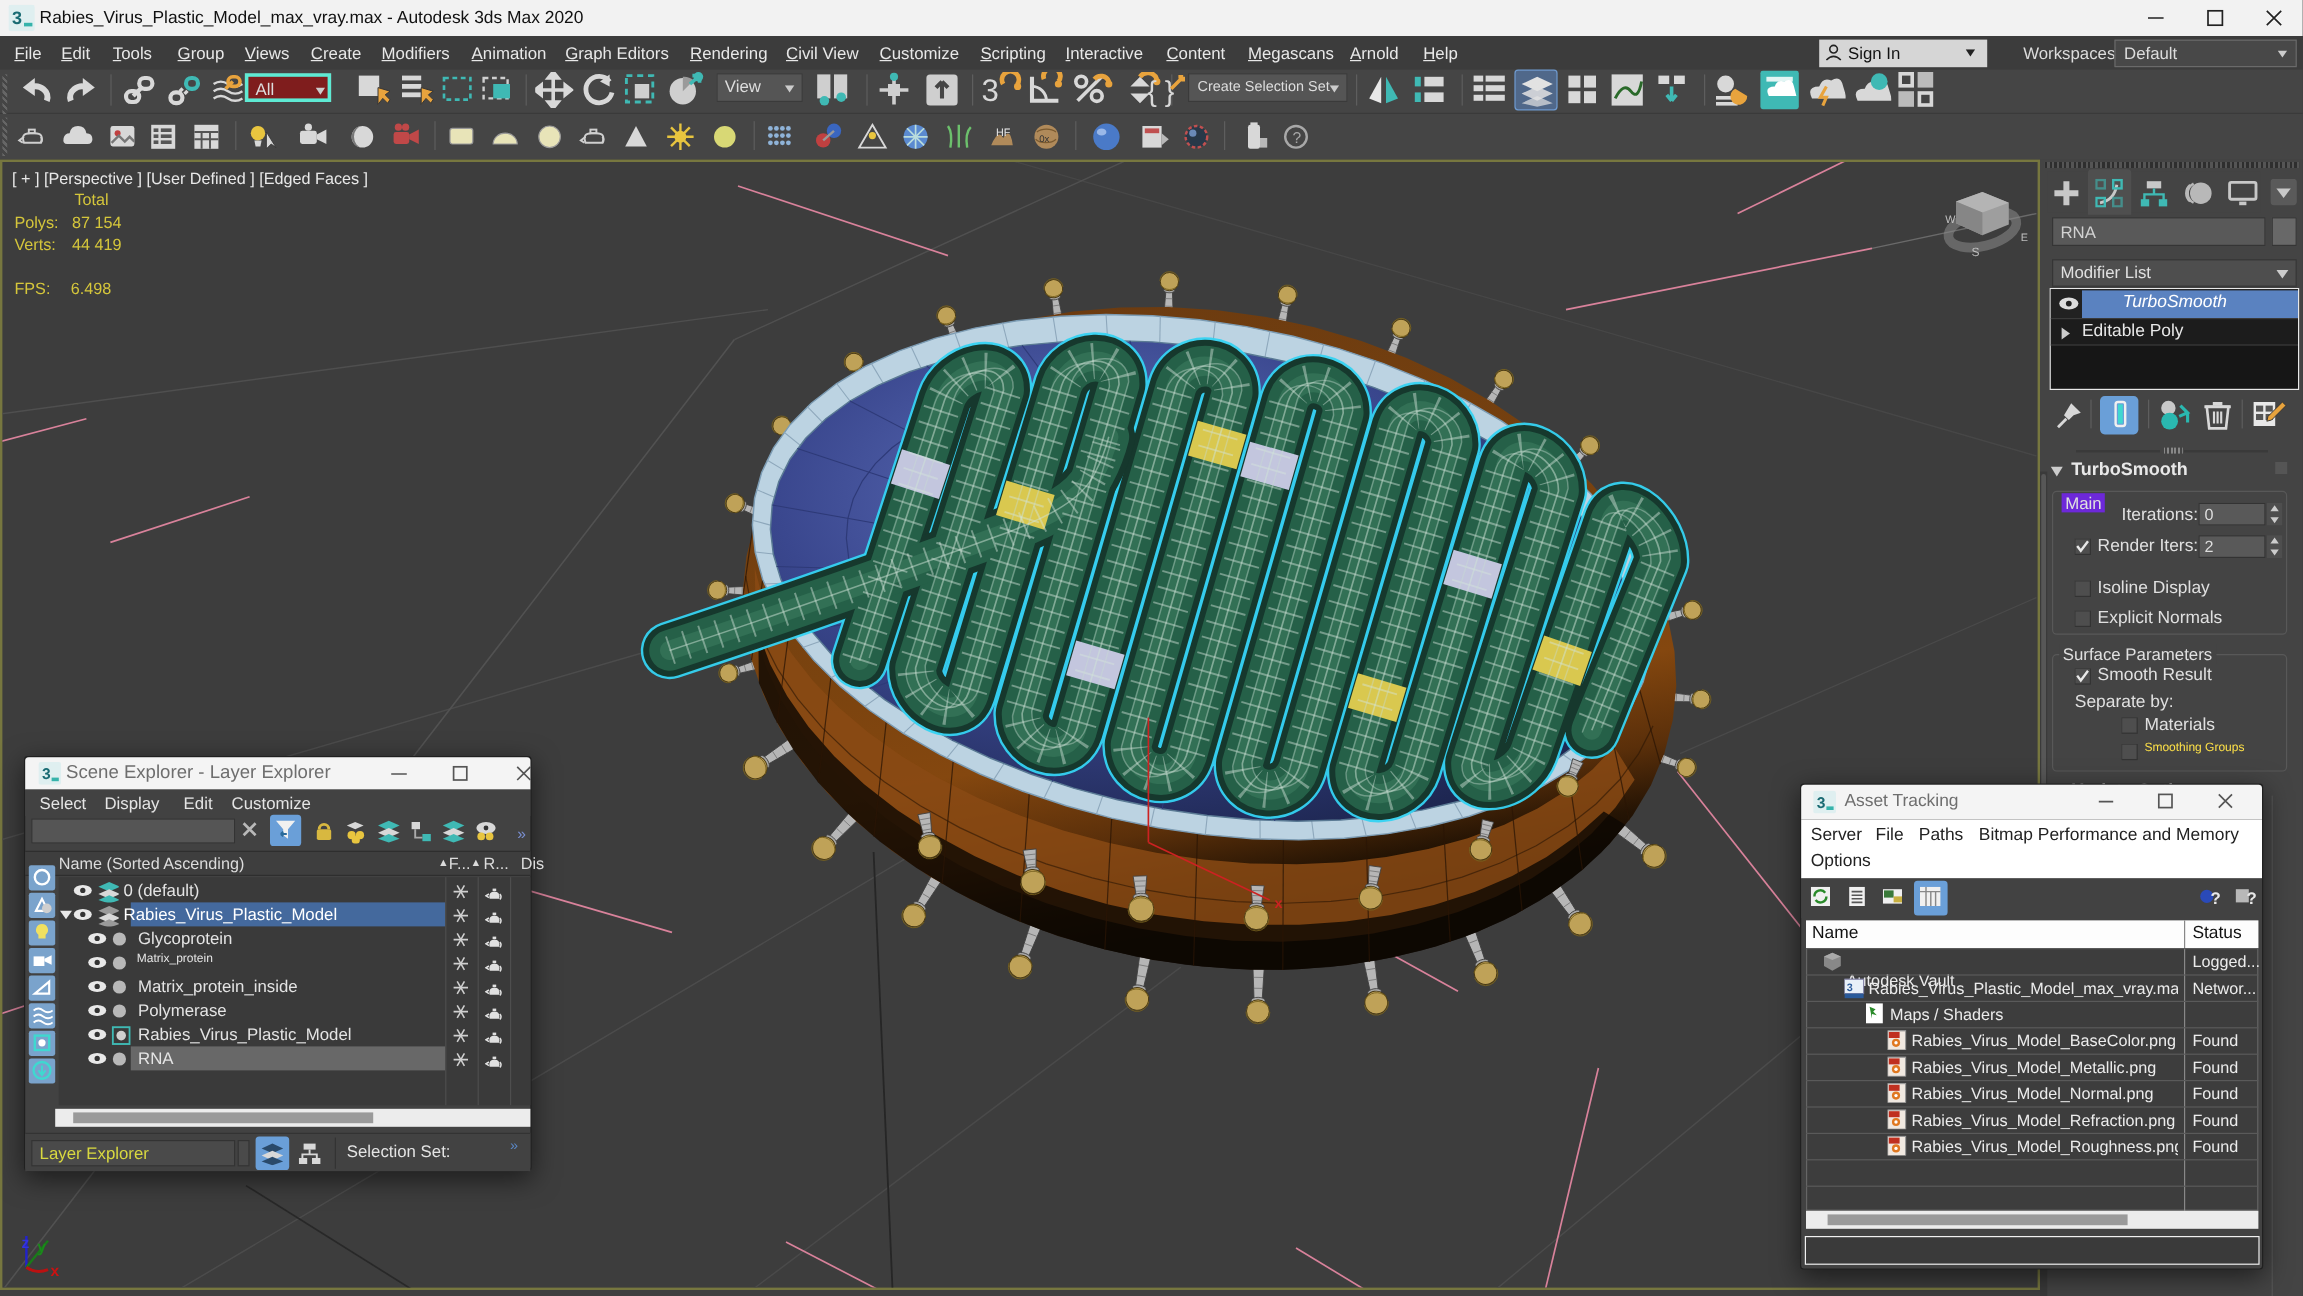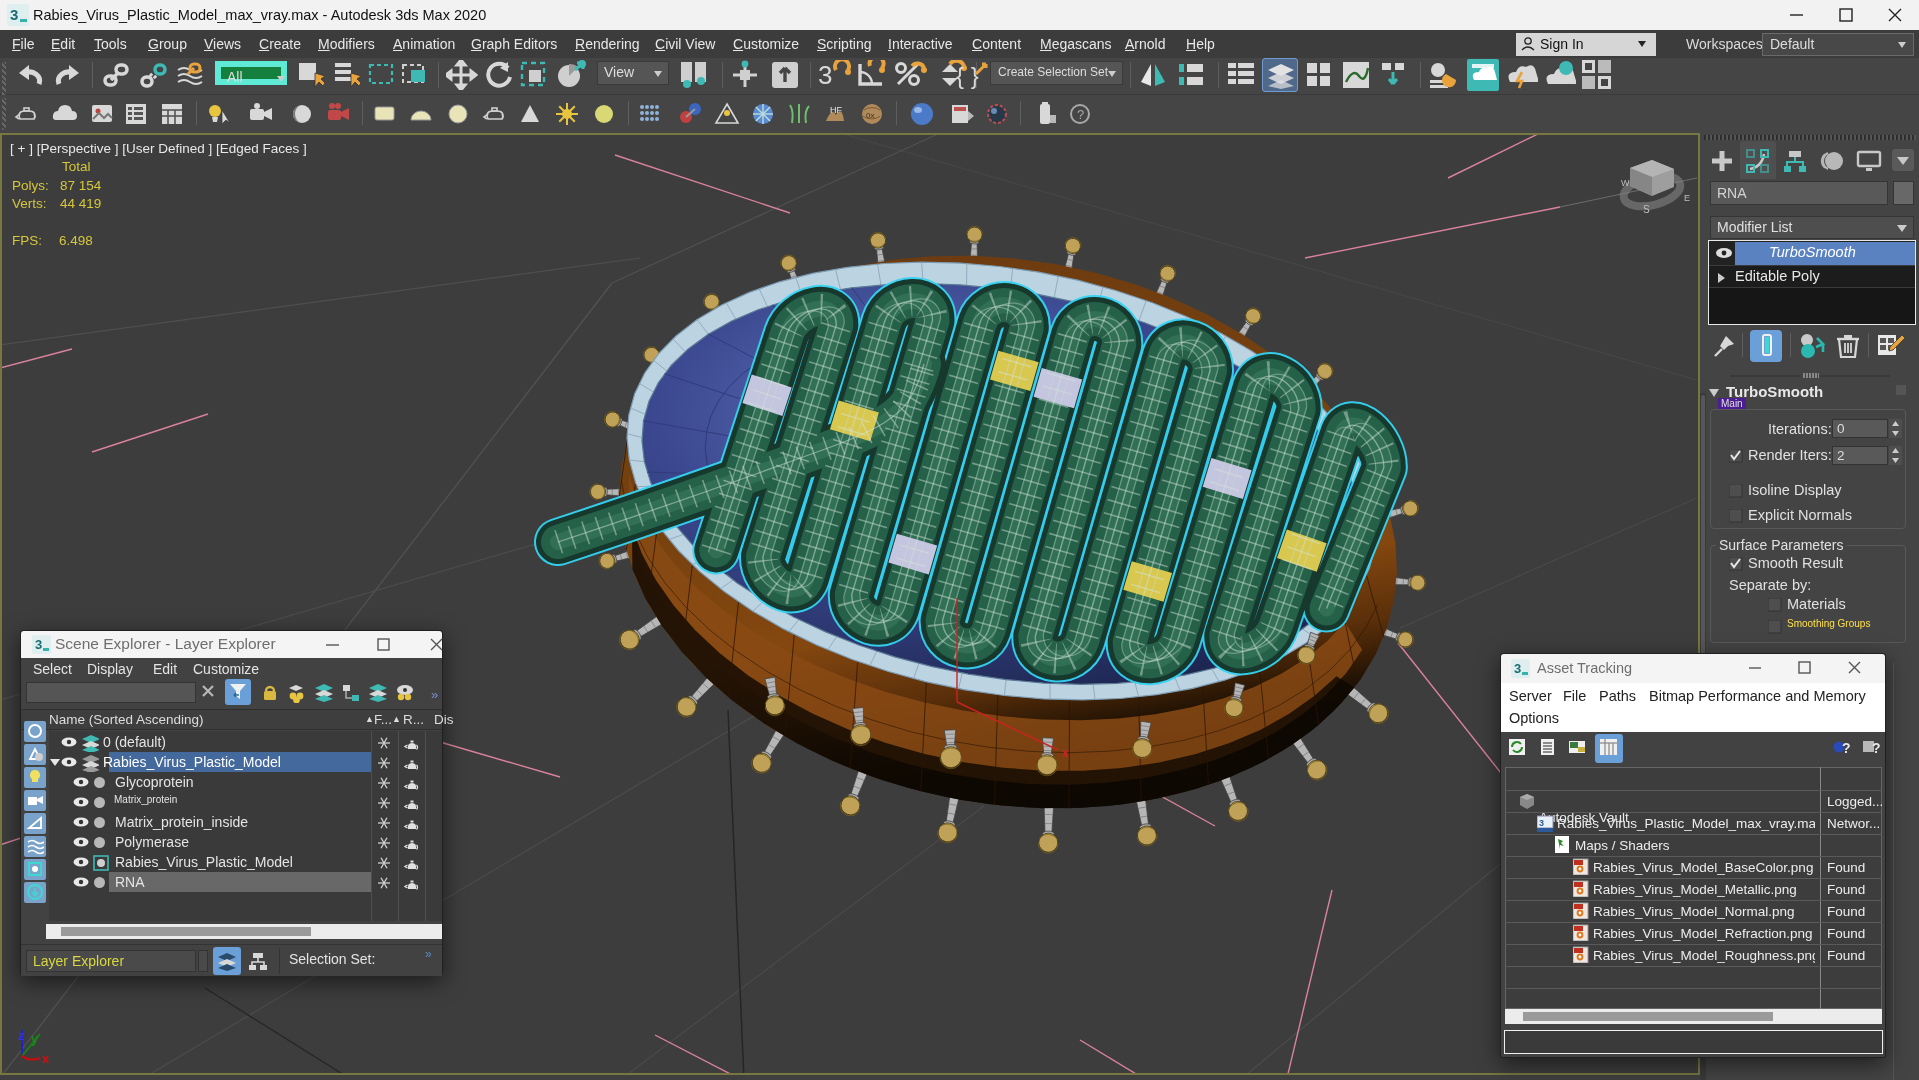--- a/index.html
+++ b/index.html
@@ -82,21 +82,21 @@
         <path d="M10,12 L12,14 M16,16 L14,14" stroke="#d8d8d8"></path>
       </g>
     </svg>
     <svg class="abs" style="left:176px;top:4px" width="30" height="28">
       <g fill="none">
         <path d="M2,8 Q8,4 14,8 T26,8 M2,14 Q8,10 14,14 T26,14 M2,20 Q8,16 14,20 T26,20" stroke="#d8d8d8" stroke-width="2"></path>
         <rect x="14" y="2" width="10" height="8" rx="4" stroke="#e8a33d" stroke-width="3"></rect>
         <path d="M12,12 L18,6" stroke="#e8a33d" stroke-width="3"></path>
       </g>
     </svg>
-    <div class="abs" style="left:215px;top:3px;width:72px;height:24px;background:#15803d;border:6px solid #5eead4;color:#ddd;font-size:14px">
+    <div class="abs" style="left:204px;top:3px;width:72px;height:24px;background:#7f1d1d;border:3px solid #5eead4;color:#ddd;font-size:14px">
       <span class="abs" style="left:6px;top:2px">All</span>
       <svg class="abs" style="left:56px;top:9px" width="10" height="7">
         <path d="M0,0 L8,0 L4,6 Z" fill="#ccc"></path>
       </svg>
     </div>
     <svg class="abs" style="left:297px;top:3px" width="30" height="28">
       <rect x="2" y="2" width="17" height="17" fill="#d8d8d8"></rect>
       <path d="M18,12 L18,26 L22,21 L26,25 L28,22 L24,18 L28,15 Z" fill="#e8a33d" stroke="#333" stroke-width="0.8"></path>
     </svg>
     <svg class="abs" style="left:333px;top:3px" width="30" height="28">
@@ -1098,21 +1098,21 @@
     </svg>
     <div class="abs" style="left:30px;top:242px;width:70px;height:2px;background:#3a3a3a"></div>
     <div class="abs" style="left:120px;top:242px;width:70px;height:2px;background:#3a3a3a"></div>
     <div class="abs" style="left:103px;top:240px;width:16px;height:5px;background:repeating-linear-gradient(90deg,#888 0 1.5px,#444 1.5px 3px)"></div>
     <svg class="abs" style="left:8px;top:254px" width="12" height="12">
       <path d="M1,2 L11,2 L6,10 Z" fill="#ccc"></path>
     </svg>
     <span class="abs" style="left:26px;top:250px;font-size:15px;font-weight:bold;color:#e8e8e8">TurboSmooth</span>
     <div class="abs" style="left:196px;top:252px;width:10px;height:10px;background:#555"></div>
     <div class="abs" style="left:10px;top:276px;width:196px;height:120px;border:1px solid #585858;border-radius:4px"></div>
-    <span class="abs" style="left:18px;top:265px;font-size:10px;color:#e0e0e0;background:#4c1d95;padding:0 3px">Main</span>
+    <span class="abs" style="left:18px;top:278px;font-size:14px;color:#e0e0e0;background:#6d28d9;padding:0 3px">Main</span>
     <span class="abs" style="left:68px;top:288px;font-size:14.5px;color:#e0e0e0">Iterations:</span>
     <div class="abs" style="left:132px;top:286px;width:56px;height:19px;background:#595959;border:1px solid #333">
       <span class="abs" style="left:4px;top:1px;font-size:13.5px;color:#ddd">0</span>
     </div>
     <svg class="abs" style="left:189px;top:286px" width="13" height="19">
       <rect x="0" y="0" width="13" height="19" fill="#4e4e4e"></rect>
       <path d="M6.5,2 L10,7 L3,7 Z M6.5,17 L10,12 L3,12 Z" fill="#ccc"></path>
     </svg>
     <svg class="abs" style="left:29px;top:316px" width="14" height="14">
       <rect x="0" y="0" width="13" height="13" fill="#4e4e4e" stroke="#333"></rect>
@@ -1532,20 +1532,24 @@
     </svg>
     <svg class="abs" style="left:332px;top:84px" width="20" height="18">
       <circle cx="6" cy="9" r="5.5" fill="#2a4ab8"></circle>
       <text x="9" y="15" font-size="14" font-weight="bold" fill="#e8e8e8">?</text>
     </svg>
     <svg class="abs" style="left:362px;top:84px" width="20" height="18">
       <rect x="0" y="3" width="11" height="11" fill="#b8b8b8"></rect>
       <text x="9" y="15" font-size="14" font-weight="bold" fill="#e8e8e8">?</text>
     </svg>
     <div class="abs" style="left:4px;top:113px;width:377px;height:242px;background:#3d3d3d;border:1px solid #666"></div>
+    <div class="abs" style="left:4px;top:113px;width:377px;height:23px;background:#fdfdfd;color:#111;font-size:14.5px">
+      <span class="abs" style="left:5px;top:3px">Name</span>
+      <span class="abs" style="left:322px;top:3px">Status</span>
+    </div>
     <div class="abs" style="left:319px;top:113px;width:1px;height:242px;background:#888"></div>
     <div class="abs" style="left:4px;top:136px;width:377px;height:1px;background:#5a5a5a"></div>
     <svg class="abs" style="left:18px;top:139px" width="16" height="17">
       <path d="M8,1 L15,4 L15,12 L8,16 L1,12 L1,4 Z" fill="#888"></path>
       <path d="M8,1 L15,4 L8,7 L1,4 Z" fill="#aaa"></path>
     </svg>
     <span class="abs" style="left:38px;top:156px;font-size:13.5px;color:#ececec;max-width:276px;overflow:hidden">Autodesk Vault</span>
     <span class="abs" style="left:326px;top:140px;font-size:13.5px;color:#ececec">Logged...</span>
     <div class="abs" style="left:4px;top:158px;width:377px;height:1px;background:#5a5a5a"></div>
     <svg class="abs" style="left:36px;top:161px" width="17" height="17">

